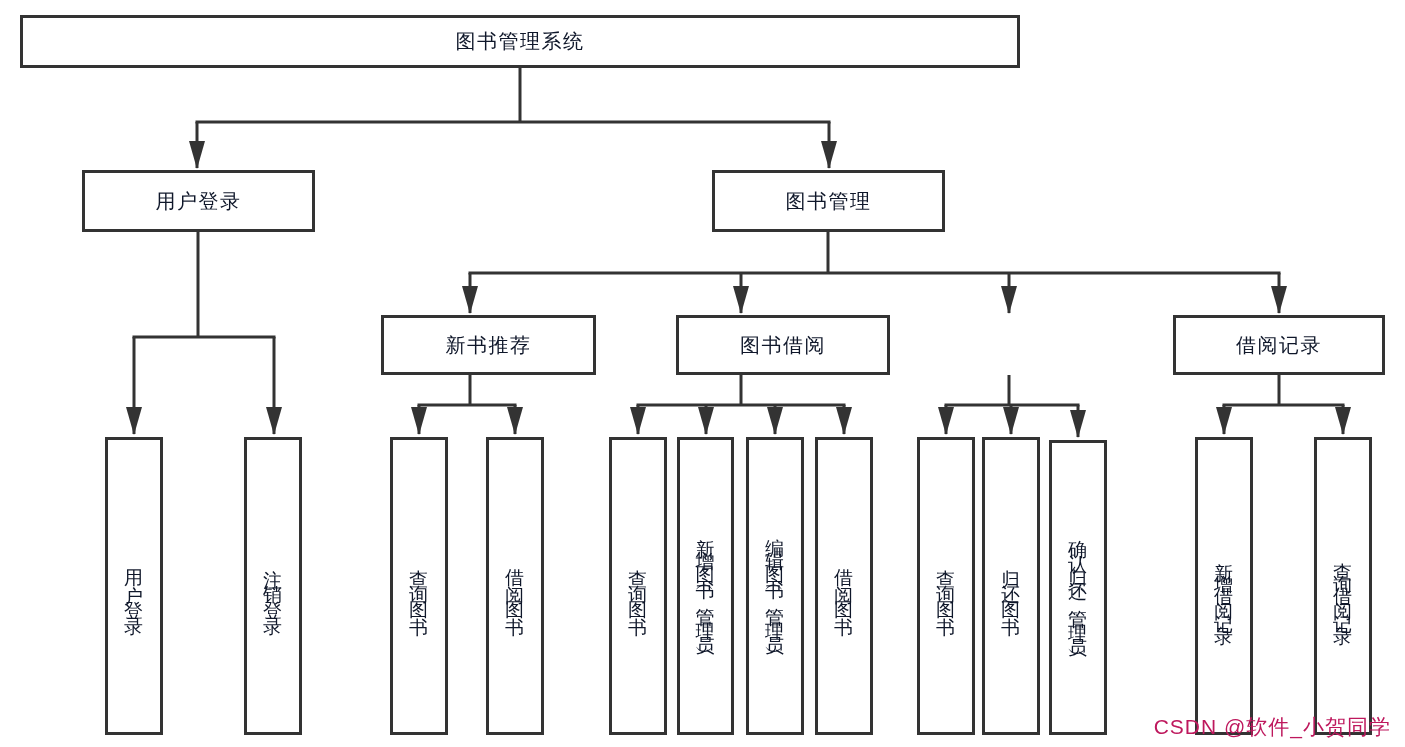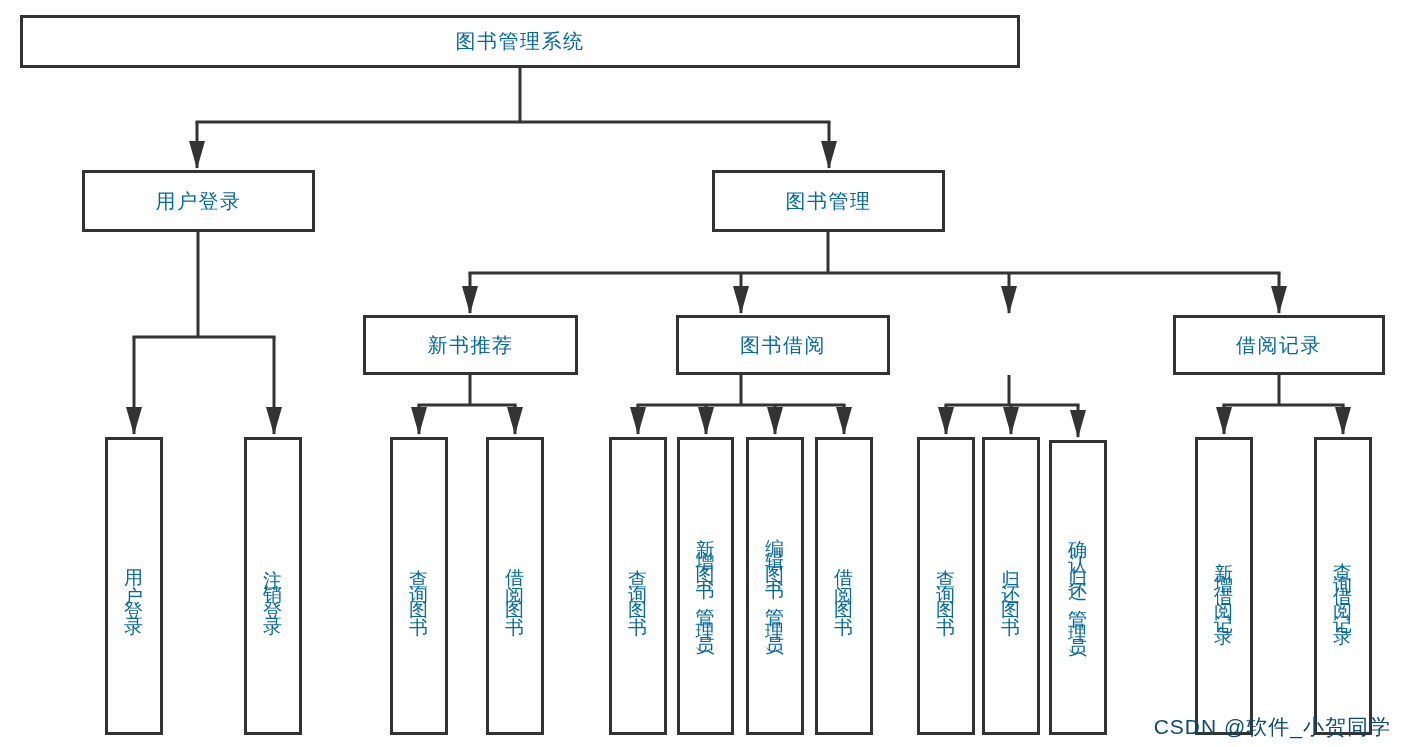--- a/index.html
+++ b/index.html
@@ -8,21 +8,21 @@
     width:1405px;height:747px;
     background:#ffffff;
     font-family:"Liberation Sans","DejaVu Sans",sans-serif;
     overflow:hidden;
   }
   #connectors{position:absolute;left:0;top:0;width:1405px;height:747px;}
   .node{
     position:absolute;
     background:#ffffff;
     border:3px solid #333333;
-    color:#0369a1;
+    color:#0f172a;
     display:flex;
     align-items:center;
     justify-content:center;
     box-sizing:border-box;
   }
   .node.h span{
     font-size:20px;
     letter-spacing:1.5px;
     white-space:nowrap;
   }
@@ -34,21 +34,21 @@
     white-space:nowrap;
   }
   .node.v.v4 span{letter-spacing:16px;}
   .node.v.v6 span{letter-spacing:13px;}
   .node.v.v8 span{letter-spacing:14px;}
   #watermark{
     position:absolute;
     right:14px;
     bottom:6px;
     font-size:21px;
-    color:#0c4a6e;
+    color:#be185d;
     letter-spacing:1px;
     z-index:5;
   }
 </style>
 </head>
 <body>
 
 <div id="canvas">
 
   <svg id="connectors" width="1405" height="747" viewBox="0 0 1405 747">
@@ -105,21 +105,21 @@
     <span>图书管理系统</span>
   </div>
 
   <div class="node h" style="left:82px;top:170px;width:233px;height:62px;">
     <span>用户登录</span>
   </div>
   <div class="node h" style="left:712px;top:170px;width:233px;height:62px;text-align:right;">
     <span>图书管理</span>
   </div>
 
-  <div class="node h" style="left:363px;top:315px;width:215px;height:60px;">
+  <div class="node h" style="left:381px;top:315px;width:215px;height:60px;">
     <span>新书推荐</span>
   </div>
   <div class="node h" style="left:634px;top:315px;width:214px;height:60px;margin-left:42px;">
     <span>图书借阅</span>
   </div>
   <div class="node h" style="left:1173px;top:315px;width:212px;height:60px;">
     <span>借阅记录</span>
   </div>
 
   <div class="node v v4" style="left:105px;">

